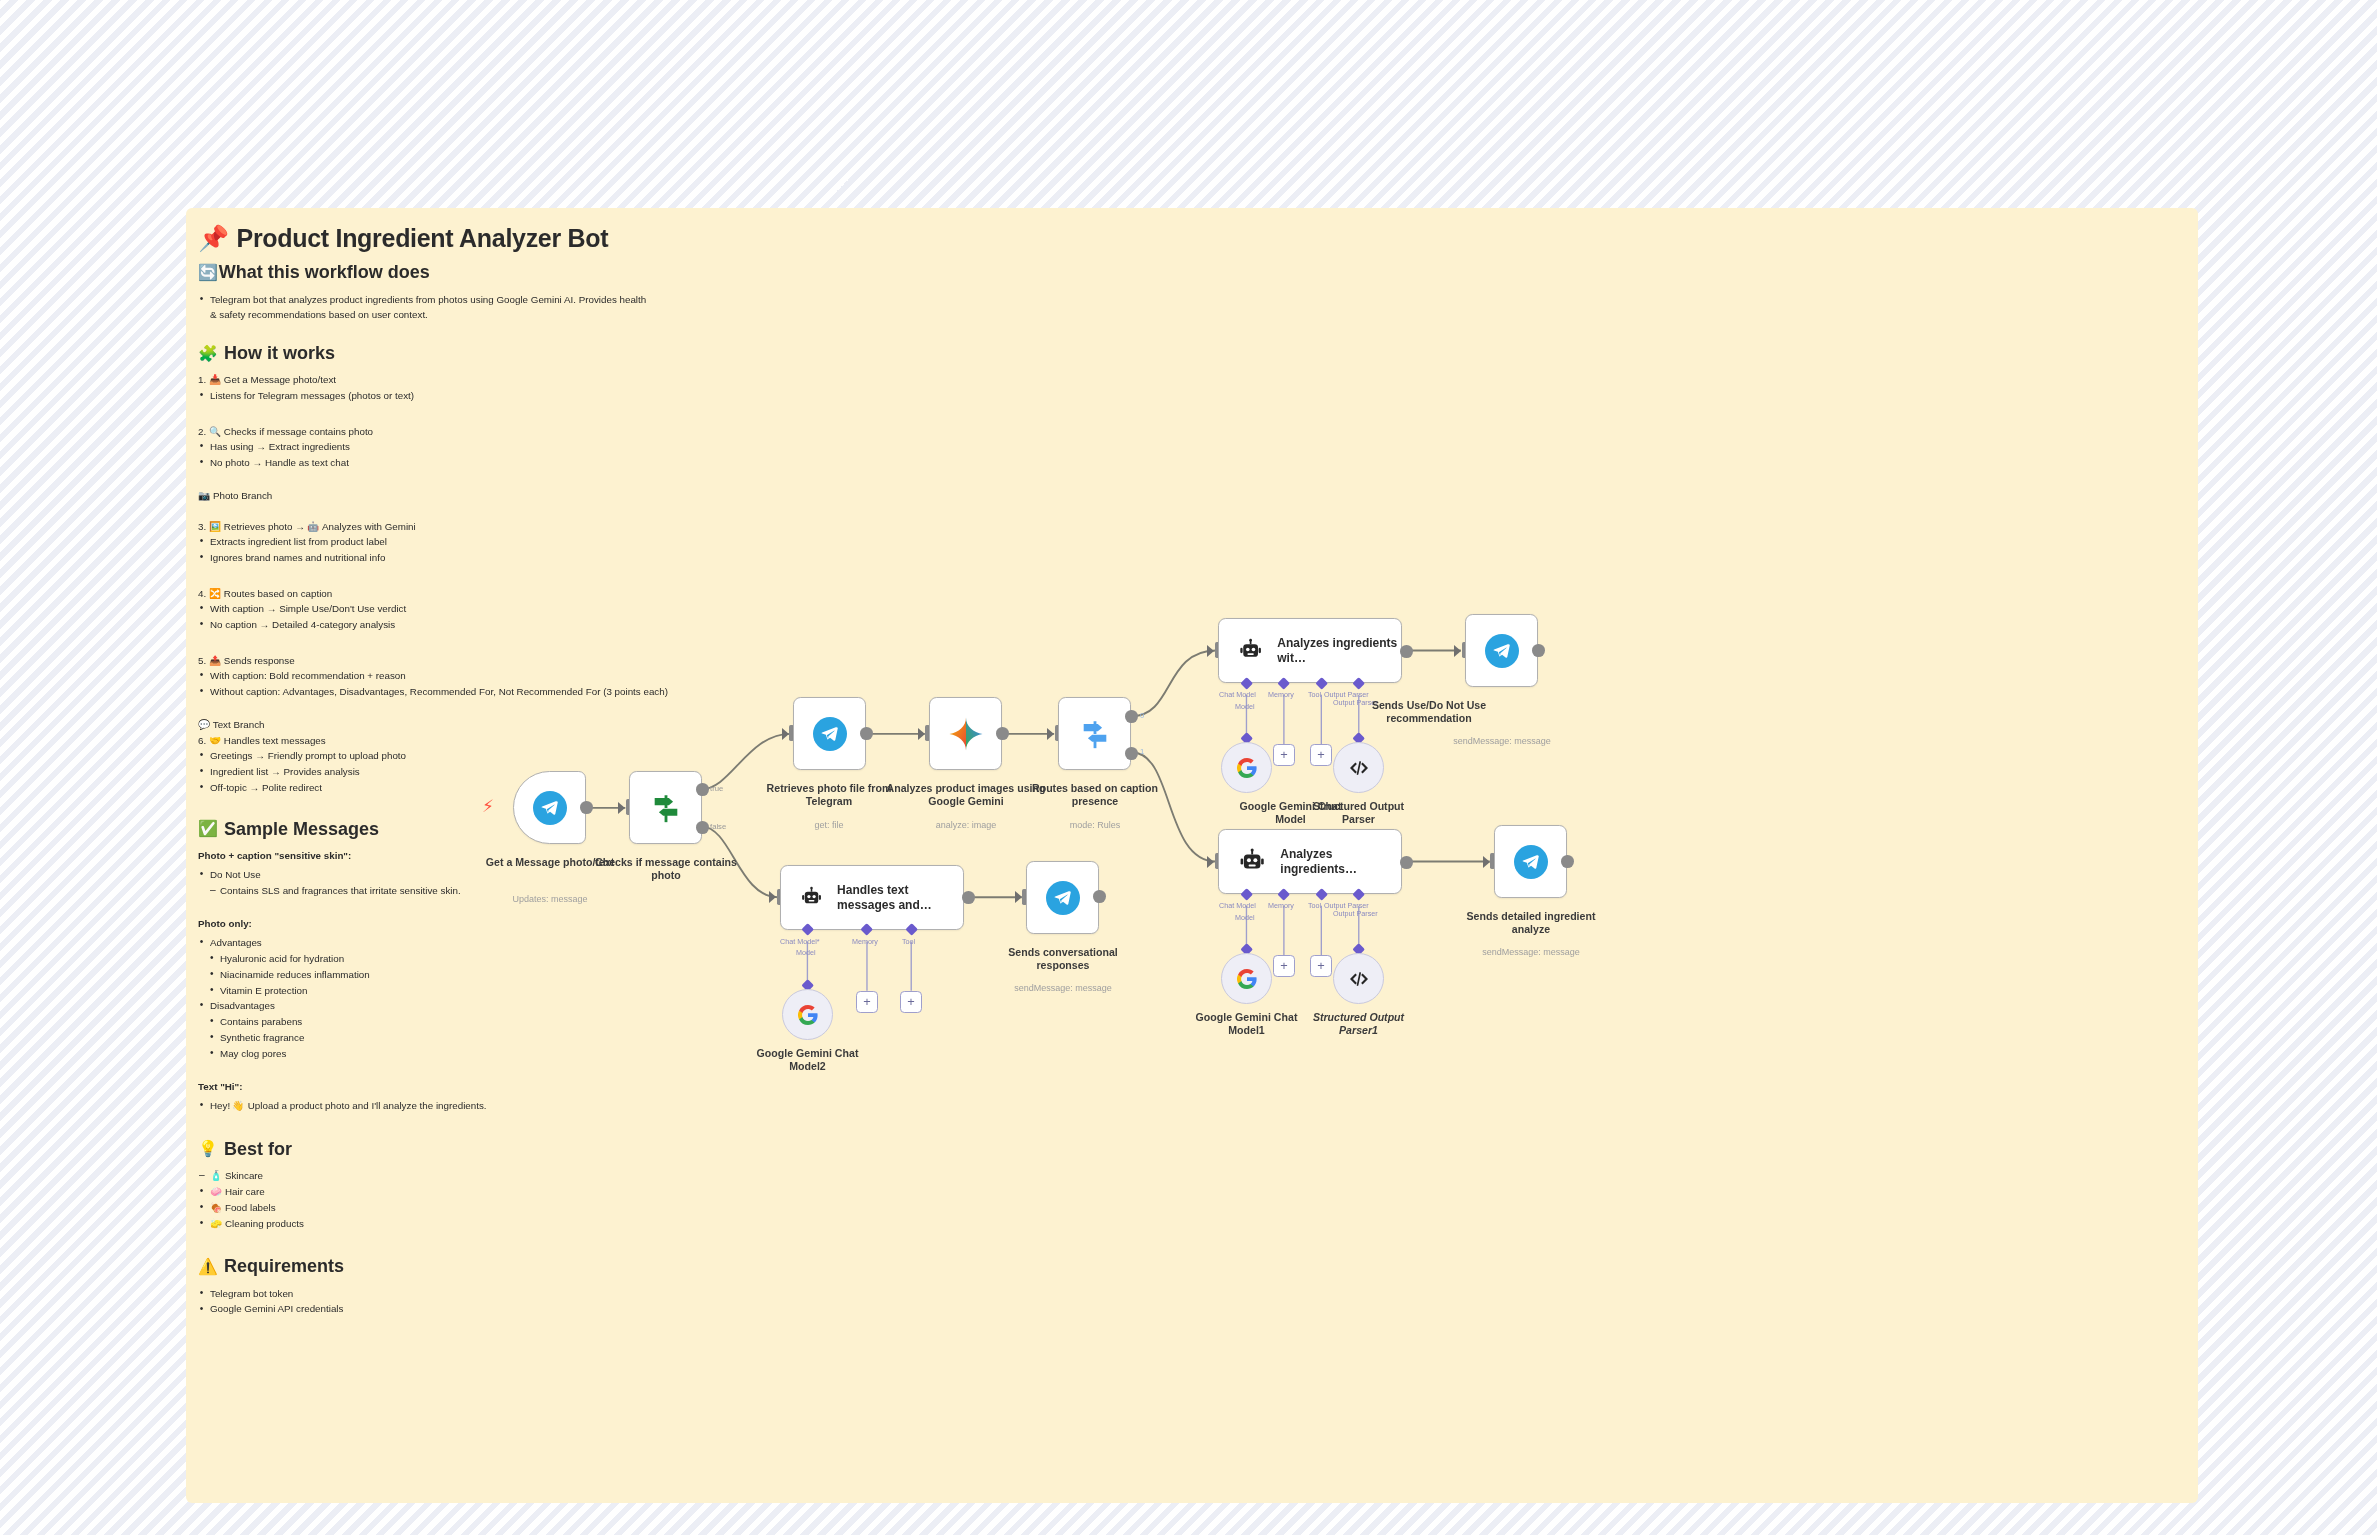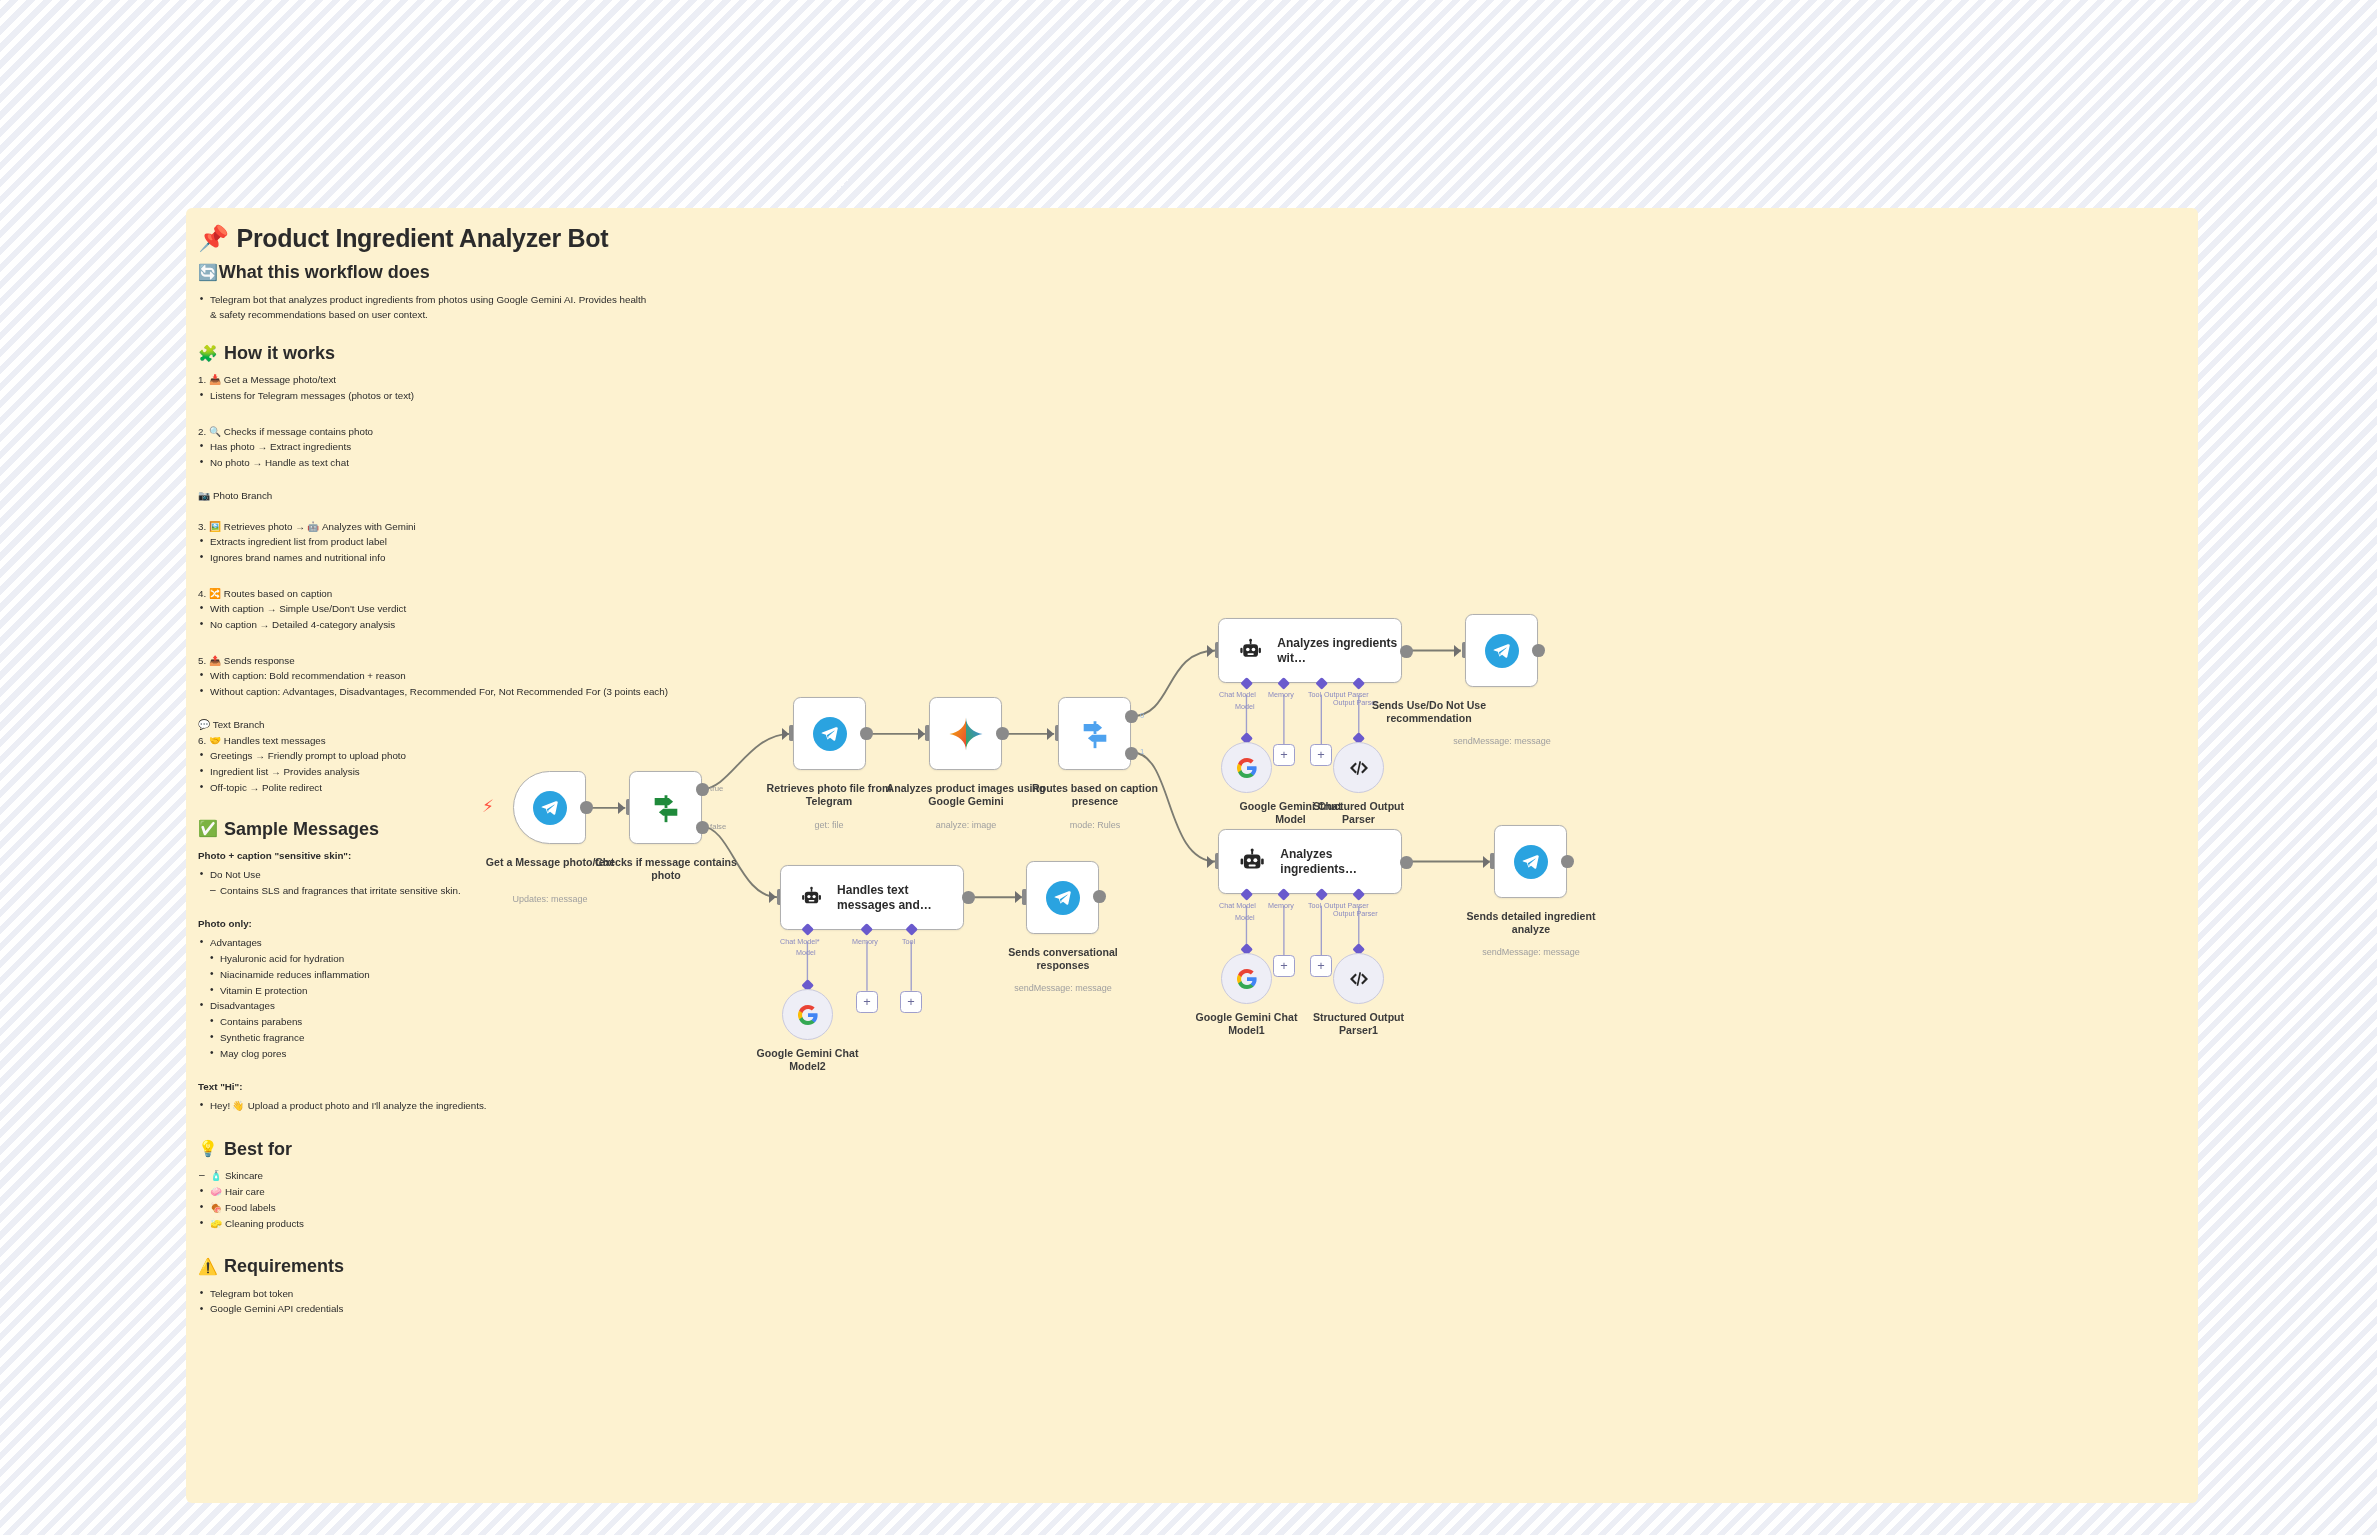--- a/index.html
+++ b/index.html
@@ -197,21 +197,21 @@
       <span>Get a Message photo/text</span>
     </div>
     <div class="bul">Listens for Telegram messages (photos or text)</div>
     <div class="gap-md"></div>
 
     <div class="numitem">
       <span>2.</span>
       <span class="emj">🔍</span>
       <span>Checks if message contains photo</span>
     </div>
-    <div class="bul">Has photo → Extract ingredients</div>
+    <div class="bul">Has using → Extract ingredients</div>
     <div class="bul">No photo → Handle as text chat</div>
     <div class="gap-md"></div>
 
     <div class="plain">
       <span class="emj">📷</span>
       <span>Photo Branch</span>
     </div>
     <div class="numitem" style="margin-top:15px;">
       <span>3.</span>
       <span class="emj">🖼️</span>
@@ -537,21 +537,21 @@
       <span>+</span>
     </div>
 
     <div class="diamond" style="left:1168px; top:737px;"></div>
     <div class="subnode" style="left:1147px; top:745px;">
       <svg width="24" height="24" viewBox="0 0 24 24">
         <path fill="#262626" d="M8.4 6.6 3 12l5.4 5.4 1.5-1.5L6 12l3.9-3.9zM15.6 6.6l-1.5 1.5L18 12l-3.9 3.9 1.5 1.5L21 12z"></path>
         <rect x="11" y="5" width="1.7" height="14" rx="0.8" fill="#262626" transform="rotate(12 11.8 12)"></rect>
       </svg>
     </div>
-    <div class="sublabel" style="left:1117px; top:803px;">Structured Output Parser1</div>
+    <div class="sublabel" style="left:1117px; top:803px;font-style:italic;">Structured Output Parser1</div>
 
     <div class="inarrow" style="left:1297px; top:648px;"></div>
     <div class="inbar" style="left:1304px; top:645px;"></div>
     <div class="node sq" style="left:1308px; top:617px;">
       <span class="tg">
         <svg viewBox="0 0 24 24">
             <path fill="#fff" d="M21.5 3.5 2.8 10.7c-1 .4-1 1.1-.1 1.4l4.7 1.5 1.8 5.5c.2.6.4.8 1 .3l2.5-2 4.9 3.6c.9.5 1.5.2 1.7-.8l3.1-14.5c.3-1.2-.5-1.8-1.9-1.2zM8.6 14.2l9.1-5.7c.4-.3.8-.1.5.2l-7.6 6.9-.3 3.2-1.7-4.6z"></path>
           </svg>
       </span>
     </div>

